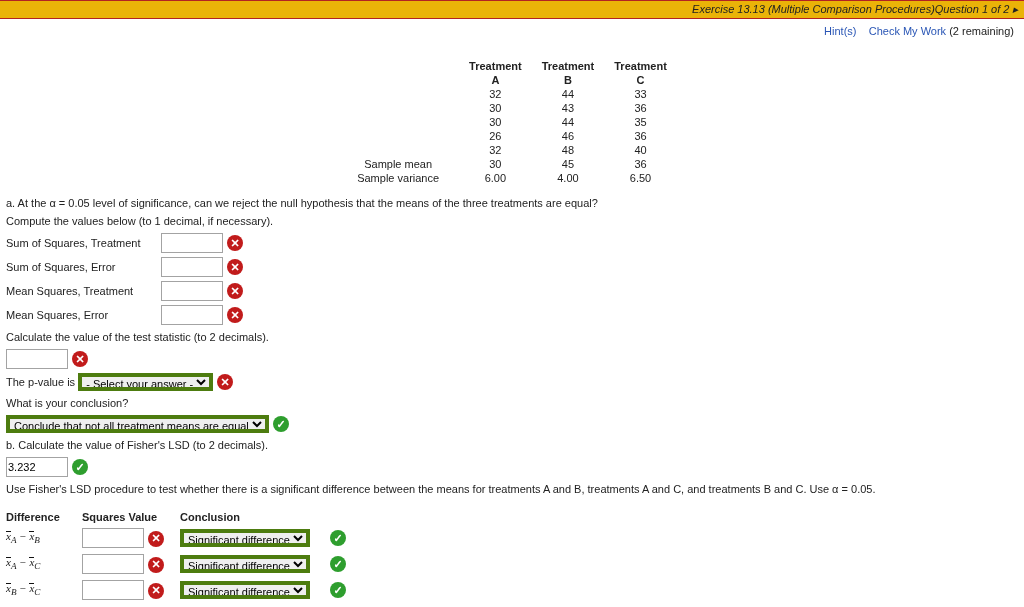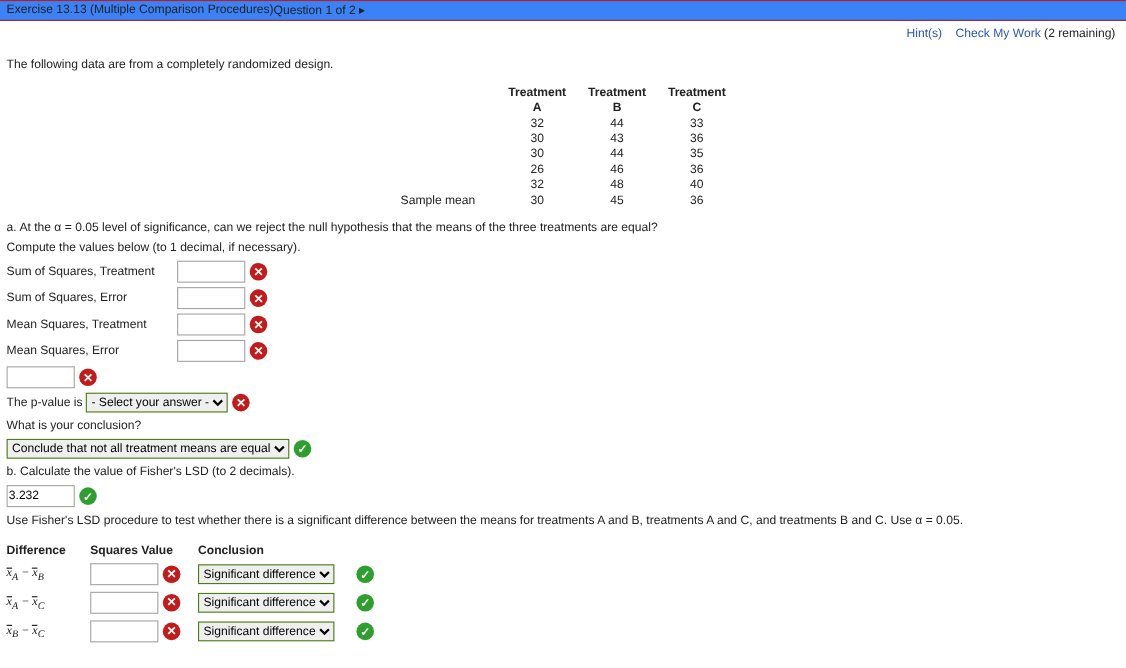--- a/index.html
+++ b/index.html
@@ -6,45 +6,46 @@
     font-family:Verdana,sans-serif;
     font-size:11px;
     color:#222;
     margin:0;
     padding:0;
     background:#fff;
   }
   .topbar{
     border:1px solid #b22222;
     border-left:none;border-right:none;
-    background:#3b82f6;
+    background:#eab308;
     padding:2px 6px;
     display:flex;
-    justify-content:flex-start;
+    justify-content:flex-end;
+    font-style:italic;
   }
   .topbar .title,.topbar .q{font-size:11px;color:#222}
   .hints-row{text-align:right;padding:6px 10px;font-size:11px}
   .hints-row .lnk{color:#2a56b5}
   .content{padding:4px 6px}
   table.data{border-collapse:collapse;margin:12px auto}
   table.data th,table.data td{padding:1px 10px;text-align:center;font-size:11px}
   table.data th{font-weight:bold}
   table.data td.rowlab{text-align:center;padding-right:20px}
   .section{margin:6px 0}
   .inputrow{display:flex;align-items:center;margin:4px 0}
   .inputrow .lab{width:155px}
   input.box{width:58px;height:16px;border:1px solid #a3a3a3;font-size:11px;padding:1px}
   .mark{
     display:inline-flex;align-items:center;justify-content:center;
     width:16px;height:16px;border-radius:9px;color:#fff;font-weight:bold;
     font-size:11px;margin-left:4px;
   }
   .mark.wrong{background:#c11b1b}
   .mark.ok{background:#2e9e2e}
-  select.sel{border:1px solid #4d7c0f;font-size:11px;height:18px}
+  select.sel{border:4px solid #4d7c0f;font-size:11px;height:18px}
   .pair-label{font-family:'Times New Roman',serif;font-style:italic;width:60px;display:inline-block}
   .ov{position:relative;display:inline-block}
   .ov::before{content:"";position:absolute;top:1px;left:0;right:0;border-top:1px solid #111}
   table.conc{border-collapse:collapse;margin-top:14px}
   table.conc th{font-weight:bold;text-align:left;padding:2px 16px 2px 0}
   table.conc td{padding:3px 16px 3px 0;vertical-align:middle}
 </style>
 </head>
 <body>
 
@@ -55,21 +56,20 @@
 
 <div class="hints-row">
   <span class="lnk">Hint(s)</span>
   &nbsp;&nbsp;
   <span class="lnk">Check My Work</span>
   <span>(2 remaining)</span>
 </div>
 
 <div class="content">
 
-  <div class="section">The following data are from a completely randomized design.</div>
 
   <table class="data">
     <tbody>
         <tr>
       <th></th>
       <th>Treatment</th>
       <th>Treatment</th>
       <th>Treatment</th>
     </tr>
     <tr>
@@ -107,20 +107,26 @@
           <td>32</td>
           <td>48</td>
           <td>40</td>
         </tr>
     <tr>
       <td class="rowlab">Sample mean</td>
           <td>30</td>
           <td>45</td>
           <td>36</td>
     </tr>
+    <tr>
+      <td class="rowlab">Sample variance</td>
+          <td>6.00</td>
+          <td>4.00</td>
+          <td>6.50</td>
+    </tr>
   </tbody>
     </table>
 
   <div class="section">a. At the α = 0.05 level of significance, can we reject the null hypothesis that the means of the three treatments are equal?</div>
 
   <div class="section">Compute the values below (to 1 decimal, if necessary).</div>
 
   <div class="inputrow">
     <span class="lab">Sum of Squares, Treatment</span>
     <input class="box" style="">
@@ -135,20 +141,21 @@
     <span class="lab">Mean Squares, Treatment</span>
     <input class="box" style="">
     <span class="mark wrong">✕</span>
   </div>
   <div class="inputrow">
     <span class="lab">Mean Squares, Error</span>
     <input class="box" style="">
     <span class="mark wrong">✕</span>
   </div>
 
+  <div class="section">Calculate the value of the test statistic (to 2 decimals).</div>
   <div class="inputrow">
     <input class="box" style="">
     <span class="mark wrong">✕</span>
   </div>
 
   <div class="inputrow">
     <span>The p-value is</span>&nbsp;
     <select class="sel">
       <option>- Select your answer -</option>
     </select>

